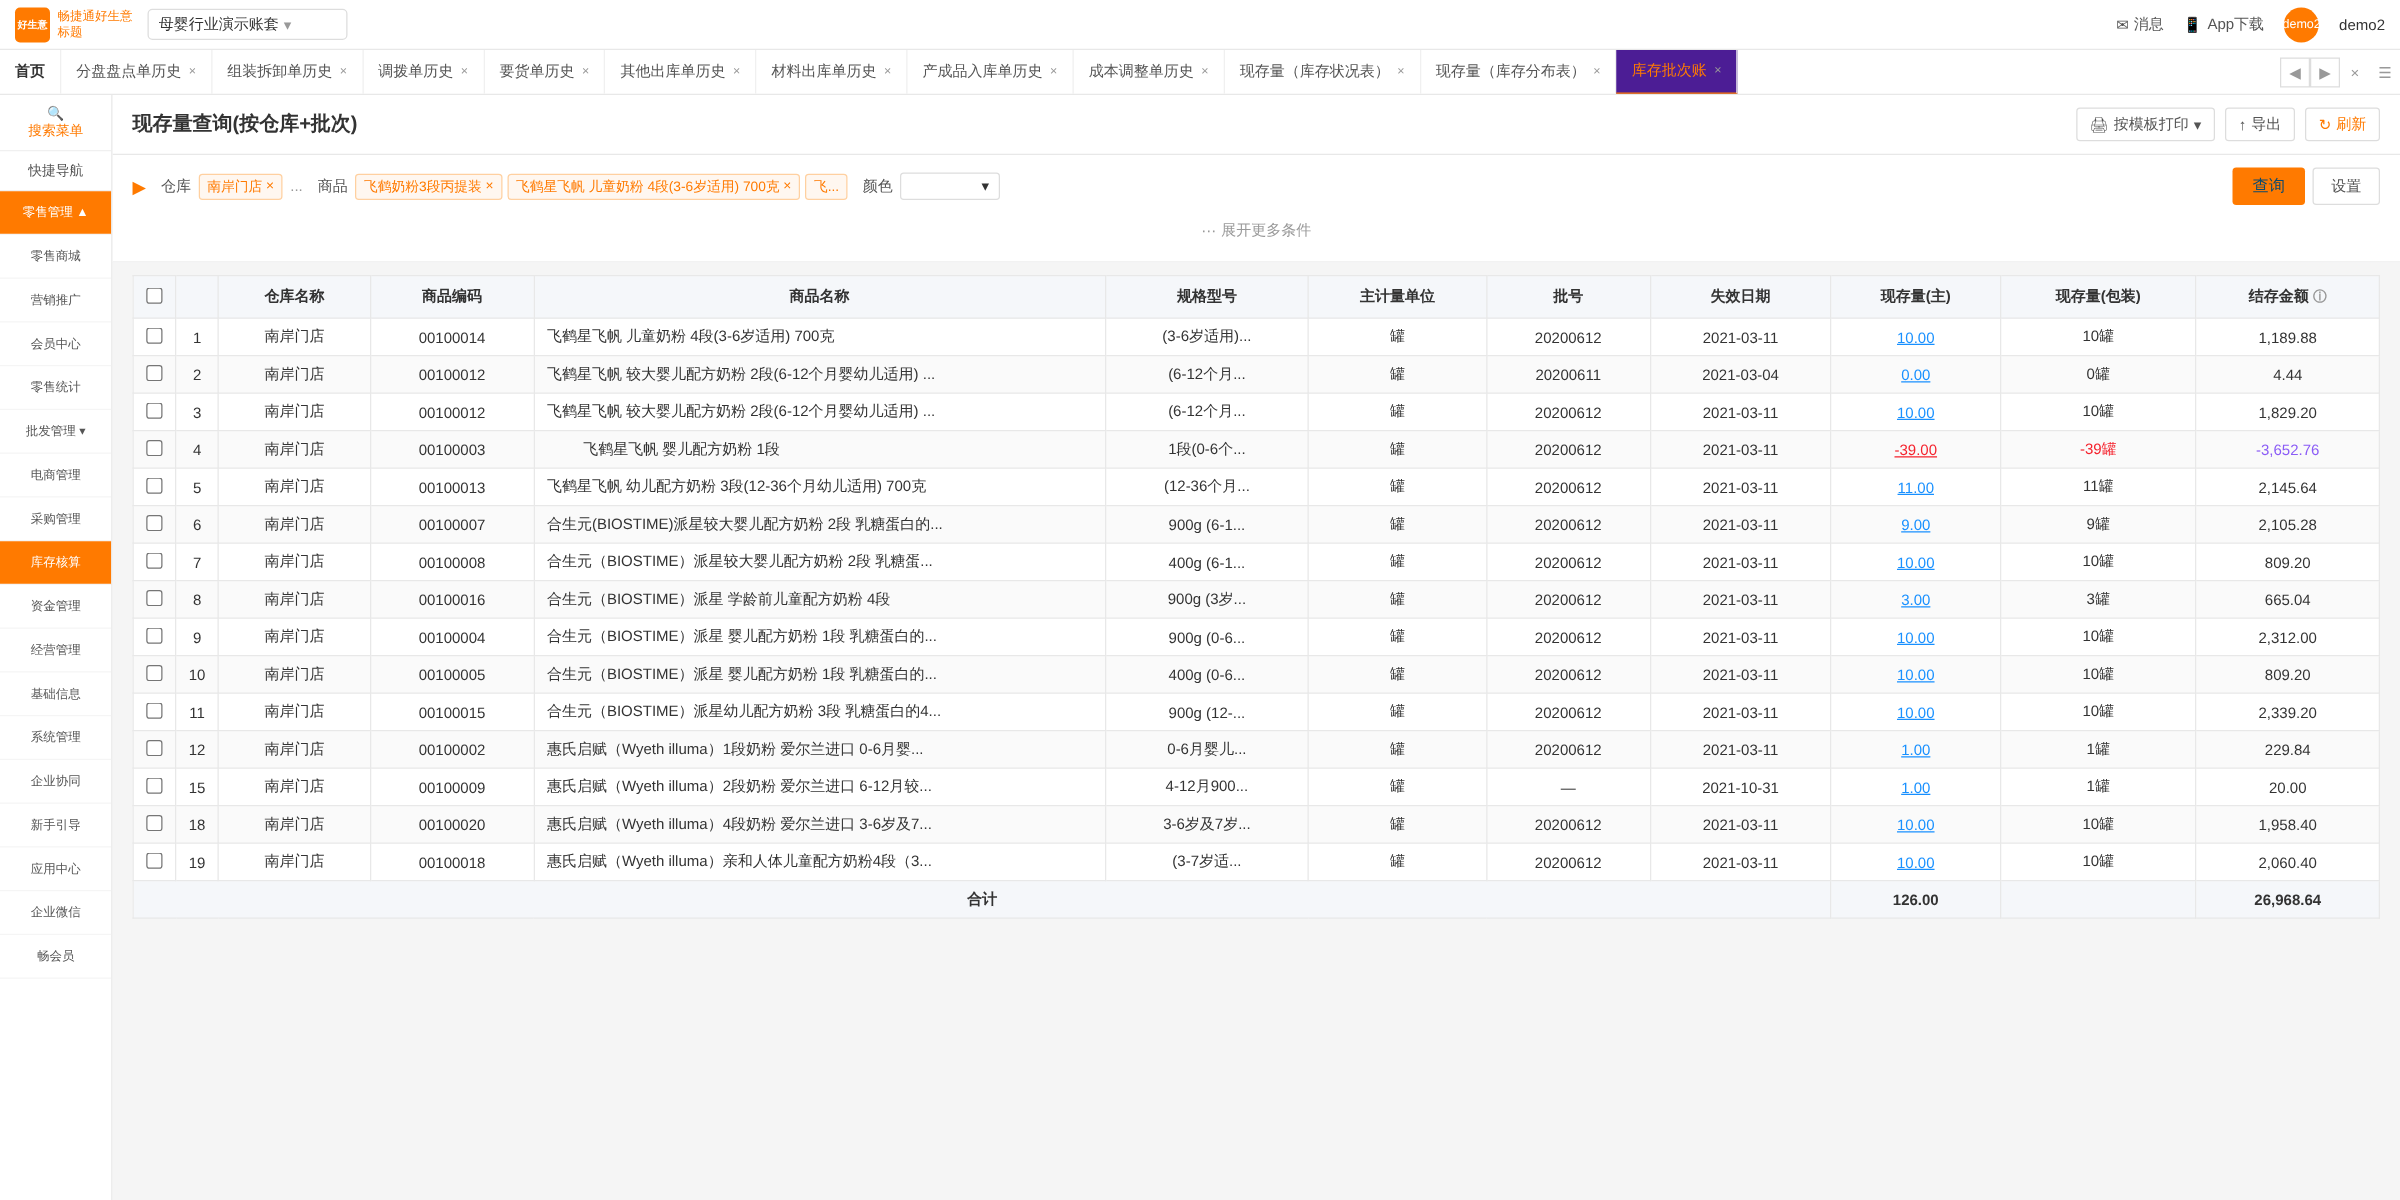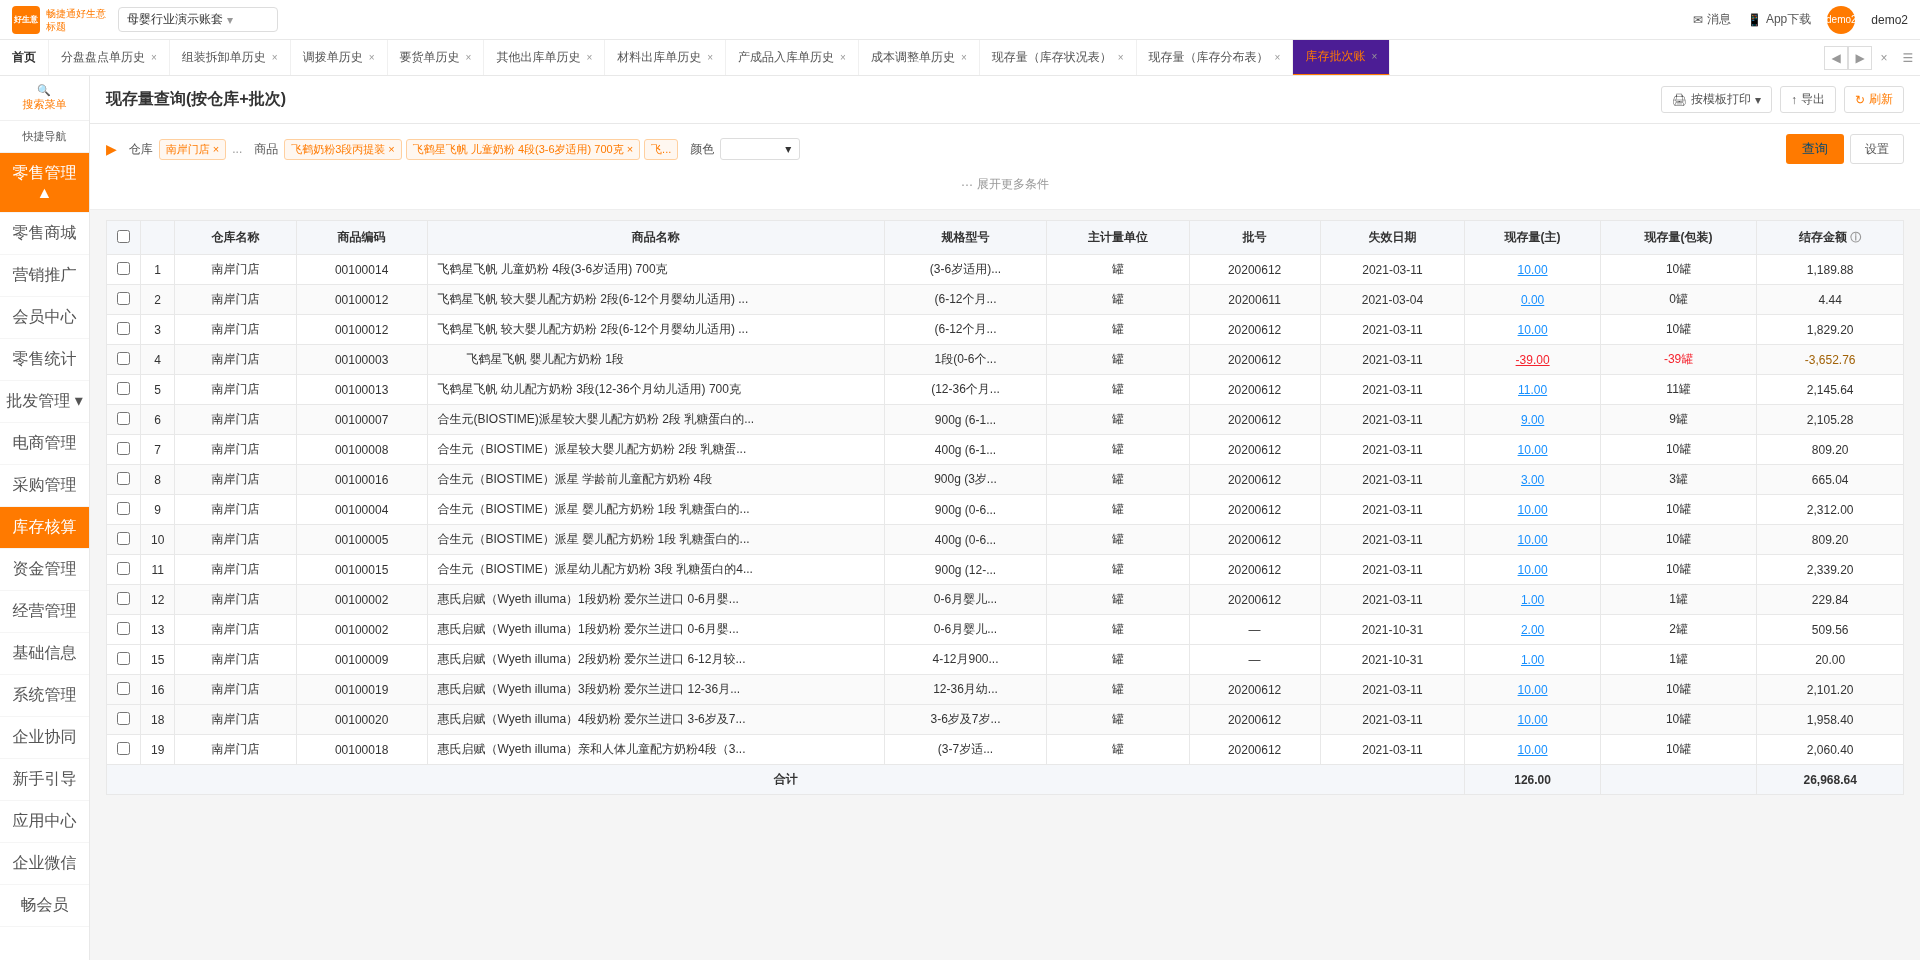--- a/index.html
+++ b/index.html
@@ -25,21 +25,21 @@
     .nav-arrow-btn { width: 24px; height: 24px; display: flex; align-items: center; justify-content: center; cursor: pointer; color: #999; border: 1px solid #ddd; }
     .nav-close-btn { width: 24px; height: 24px; display: flex; align-items: center; justify-content: center; cursor: pointer; color: #999; }
 
     
     .main-layout { display: flex; height: calc(960px - 76px); }
 
     
     .sidebar { width: 90px; background: #fff; border-right: 1px solid #e8e8e8; display: flex; flex-direction: column; overflow-y: auto; }
     .sidebar-search { padding: 8px 6px; font-size: 11px; color: #ff7a00; cursor: pointer; text-align: center; border-bottom: 1px solid #f0f0f0; }
     .sidebar-nav { font-size: 11px; color: #555; cursor: pointer; text-align: center; border-bottom: 1px solid #f0f0f0; padding: 8px 4px; }
-    .sidebar-item { padding: 10px 4px; text-align: center; font-size: 16px; color: #555; cursor: pointer; border-bottom: 1px solid #f5f5f5; }
+    .sidebar-item { padding: 10px 4px; text-align: center; font-size: 10px; color: #555; cursor: pointer; border-bottom: 1px solid #f5f5f5; }
     .sidebar-item.active { background: #ff7a00; color: #fff; }
 
     
     .content { flex: 1; overflow: hidden; display: flex; flex-direction: column; }
 
     
     .page-header { background: #fff; padding: 10px 16px; display: flex; align-items: center; justify-content: space-between; border-bottom: 1px solid #e8e8e8; }
     .page-title { font-size: 16px; font-weight: bold; color: #333; }
     .header-actions { display: flex; align-items: center; gap: 8px; }
     .btn-template { display: flex; align-items: center; gap: 4px; padding: 4px 10px; border: 1px solid #ddd; border-radius: 3px; cursor: pointer; font-size: 12px; color: #555; background: #fff; }
@@ -373,21 +373,21 @@
     <td>4</td>
     <td>南岸门店</td>
     <td>00100003</td>
     <td style="text-align:left; max-width:260px; overflow:hidden; text-overflow:ellipsis;padding-left:39px;">飞鹤星飞帆 婴儿配方奶粉 1段</td>
     <td>1段(0-6个...</td>
     <td>罐</td>
     <td>20200612</td>
     <td>2021-03-11</td>
     <td><span class="link-val" style="color:#f5222d;">-39.00</span></td>
     <td style="color:#f5222d;">-39罐</td>
-    <td style="color:#a16207;">-3,652.76</td>
+    <td style="color:#8b5cf6;">-3,652.76</td>
   </tr>
             <tr style="background: rgb(255, 255, 255);">
     <td><input type="checkbox" style=""></td>
     <td>5</td>
     <td>南岸门店</td>
     <td>00100013</td>
     <td style="text-align:left; max-width:260px; overflow:hidden; text-overflow:ellipsis;">飞鹤星飞帆 幼儿配方奶粉 3段(12-36个月幼儿适用) 700克</td>
     <td>(12-36个月...</td>
     <td>罐</td>
     <td>20200612</td>
@@ -486,62 +486,34 @@
     <td>南岸门店</td>
     <td>00100002</td>
     <td style="text-align:left; max-width:260px; overflow:hidden; text-overflow:ellipsis;">惠氏启赋（Wyeth illuma）1段奶粉 爱尔兰进口 0-6月婴...</td>
     <td>0-6月婴儿...</td>
     <td>罐</td>
     <td>20200612</td>
     <td>2021-03-11</td>
     <td><span class="link-val" style="">1.00</span></td>
     <td style="">1罐</td>
     <td style="">229.84</td>
-  </tr>
-            <tr style="background: rgb(255, 255, 255);">
-    <td><input type="checkbox" style=""></td>
-    <td>13</td>
-    <td>南岸门店</td>
-    <td>00100002</td>
-    <td style="text-align:left; max-width:260px; overflow:hidden; text-overflow:ellipsis;">惠氏启赋（Wyeth illuma）1段奶粉 爱尔兰进口 0-6月婴...</td>
-    <td>0-6月婴儿...</td>
-    <td>罐</td>
-    <td>—</td>
-    <td>2021-10-31</td>
-    <td><span class="link-val" style="">2.00</span></td>
-    <td style="">2罐</td>
-    <td style="">509.56</td>
   </tr>
             <tr style="background: rgb(255, 255, 255);">
     <td><input type="checkbox" style=""></td>
     <td>15</td>
     <td>南岸门店</td>
     <td>00100009</td>
     <td style="text-align:left; max-width:260px; overflow:hidden; text-overflow:ellipsis;">惠氏启赋（Wyeth illuma）2段奶粉 爱尔兰进口 6-12月较...</td>
     <td>4-12月900...</td>
     <td>罐</td>
     <td>—</td>
     <td>2021-10-31</td>
     <td><span class="link-val" style="">1.00</span></td>
     <td style="">1罐</td>
     <td style="">20.00</td>
-  </tr>
-            <tr style="background: rgb(250, 250, 250);">
-    <td><input type="checkbox" style=""></td>
-    <td>16</td>
-    <td>南岸门店</td>
-    <td>00100019</td>
-    <td style="text-align:left; max-width:260px; overflow:hidden; text-overflow:ellipsis;">惠氏启赋（Wyeth illuma）3段奶粉 爱尔兰进口 12-36月...</td>
-    <td>12-36月幼...</td>
-    <td>罐</td>
-    <td>20200612</td>
-    <td>2021-03-11</td>
-    <td><span class="link-val" style="">10.00</span></td>
-    <td style="">10罐</td>
-    <td style="">2,101.20</td>
   </tr>
             <tr style="background: rgb(250, 250, 250);">
     <td><input type="checkbox" style=""></td>
     <td>18</td>
     <td>南岸门店</td>
     <td>00100020</td>
     <td style="text-align:left; max-width:260px; overflow:hidden; text-overflow:ellipsis;">惠氏启赋（Wyeth illuma）4段奶粉 爱尔兰进口 3-6岁及7...</td>
     <td>3-6岁及7岁...</td>
     <td>罐</td>
     <td>20200612</td>

